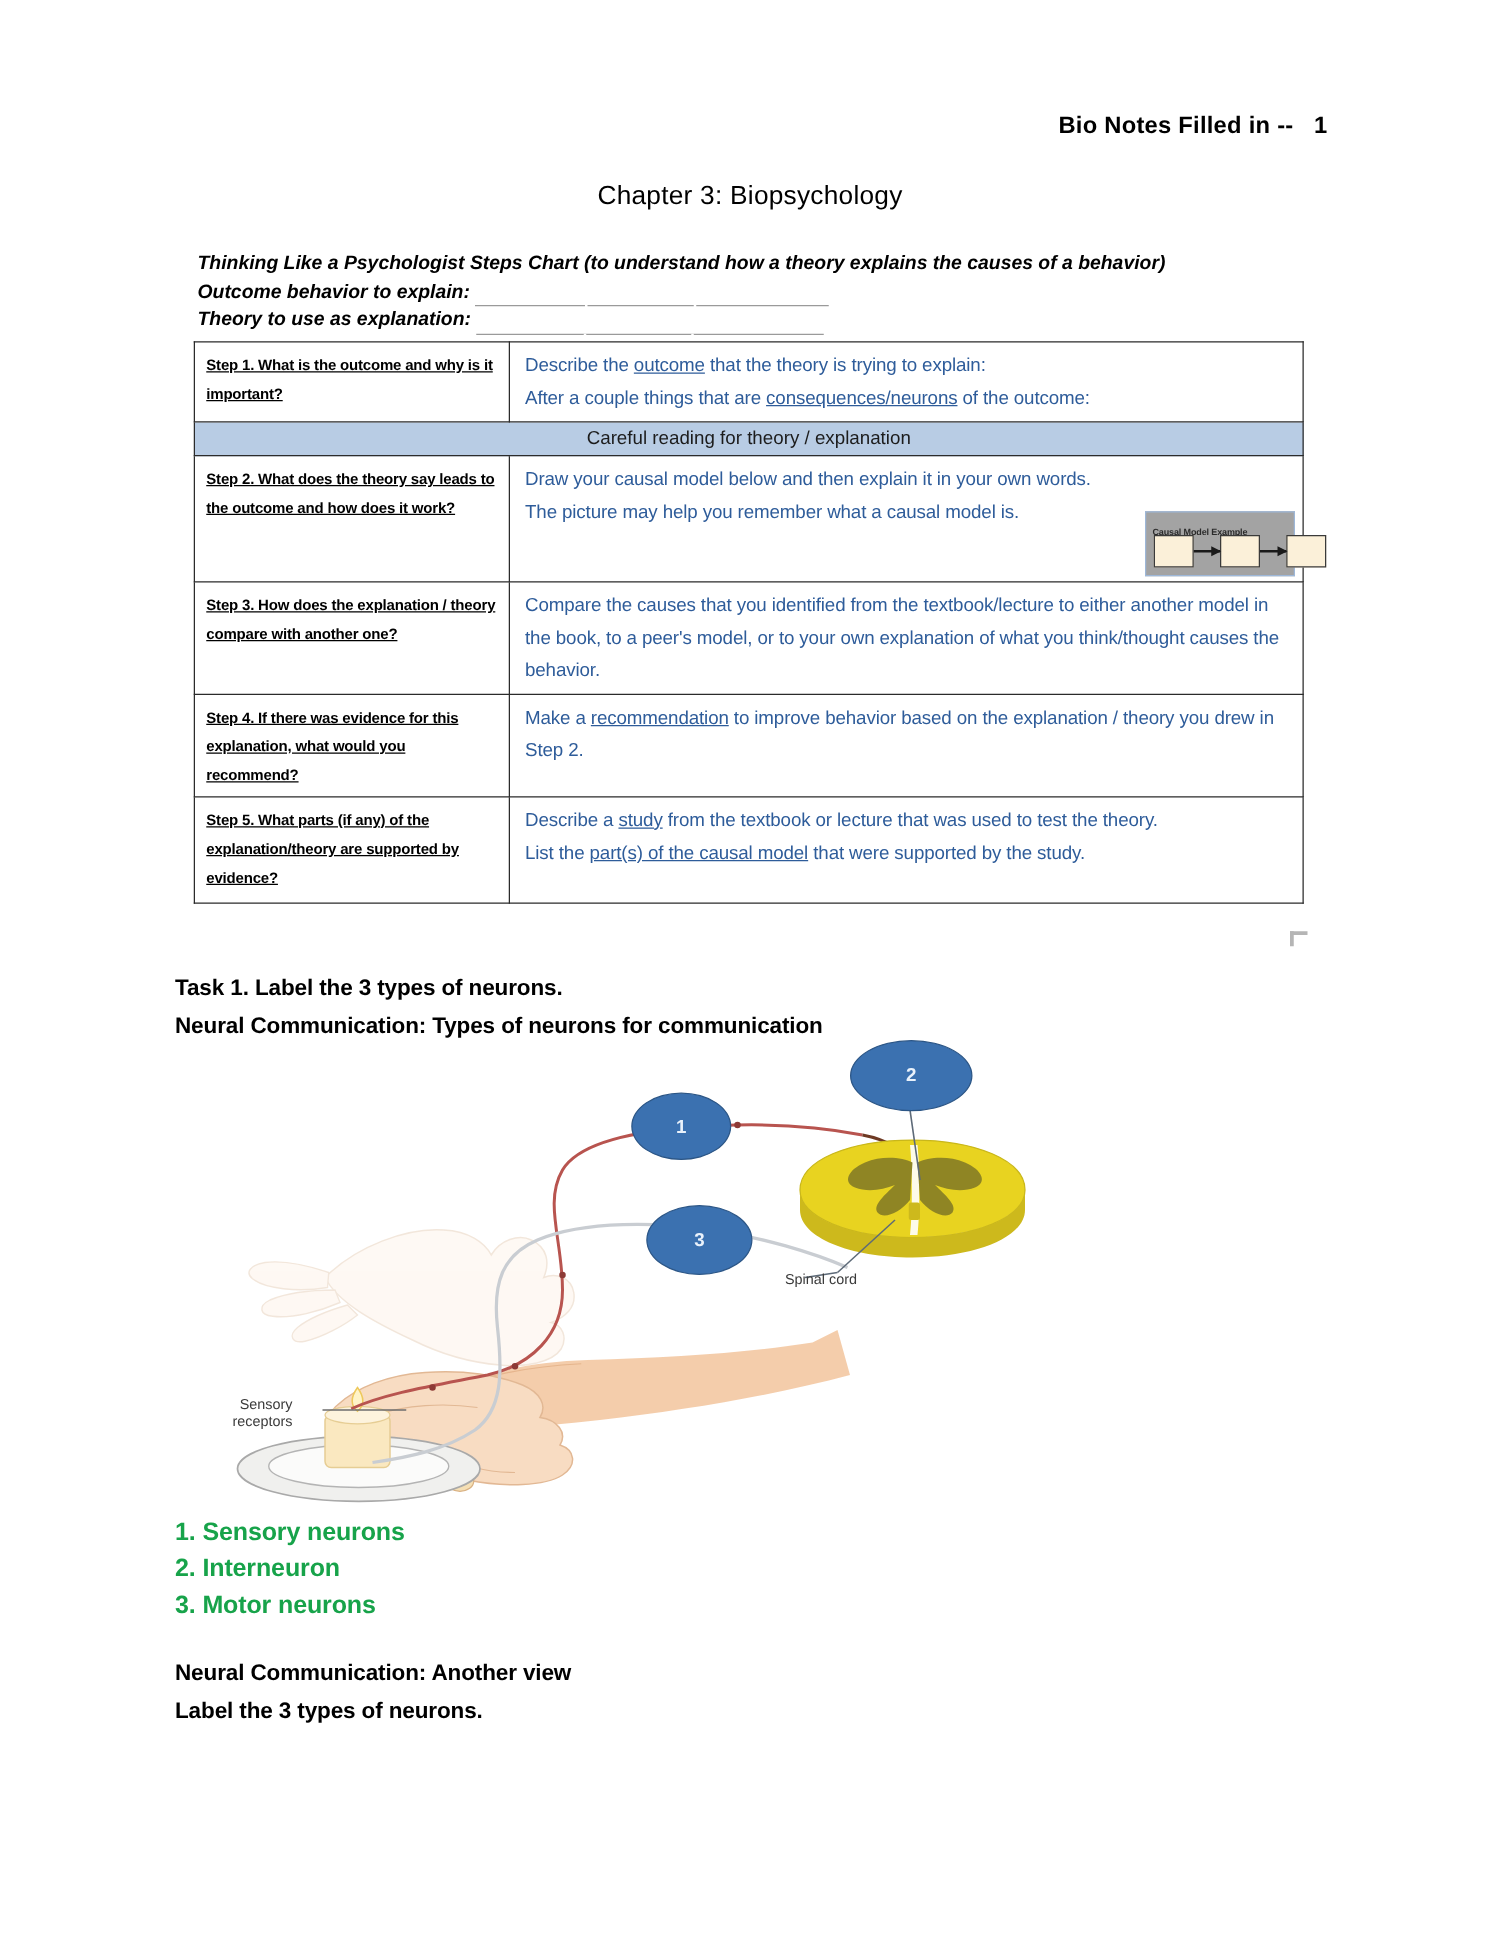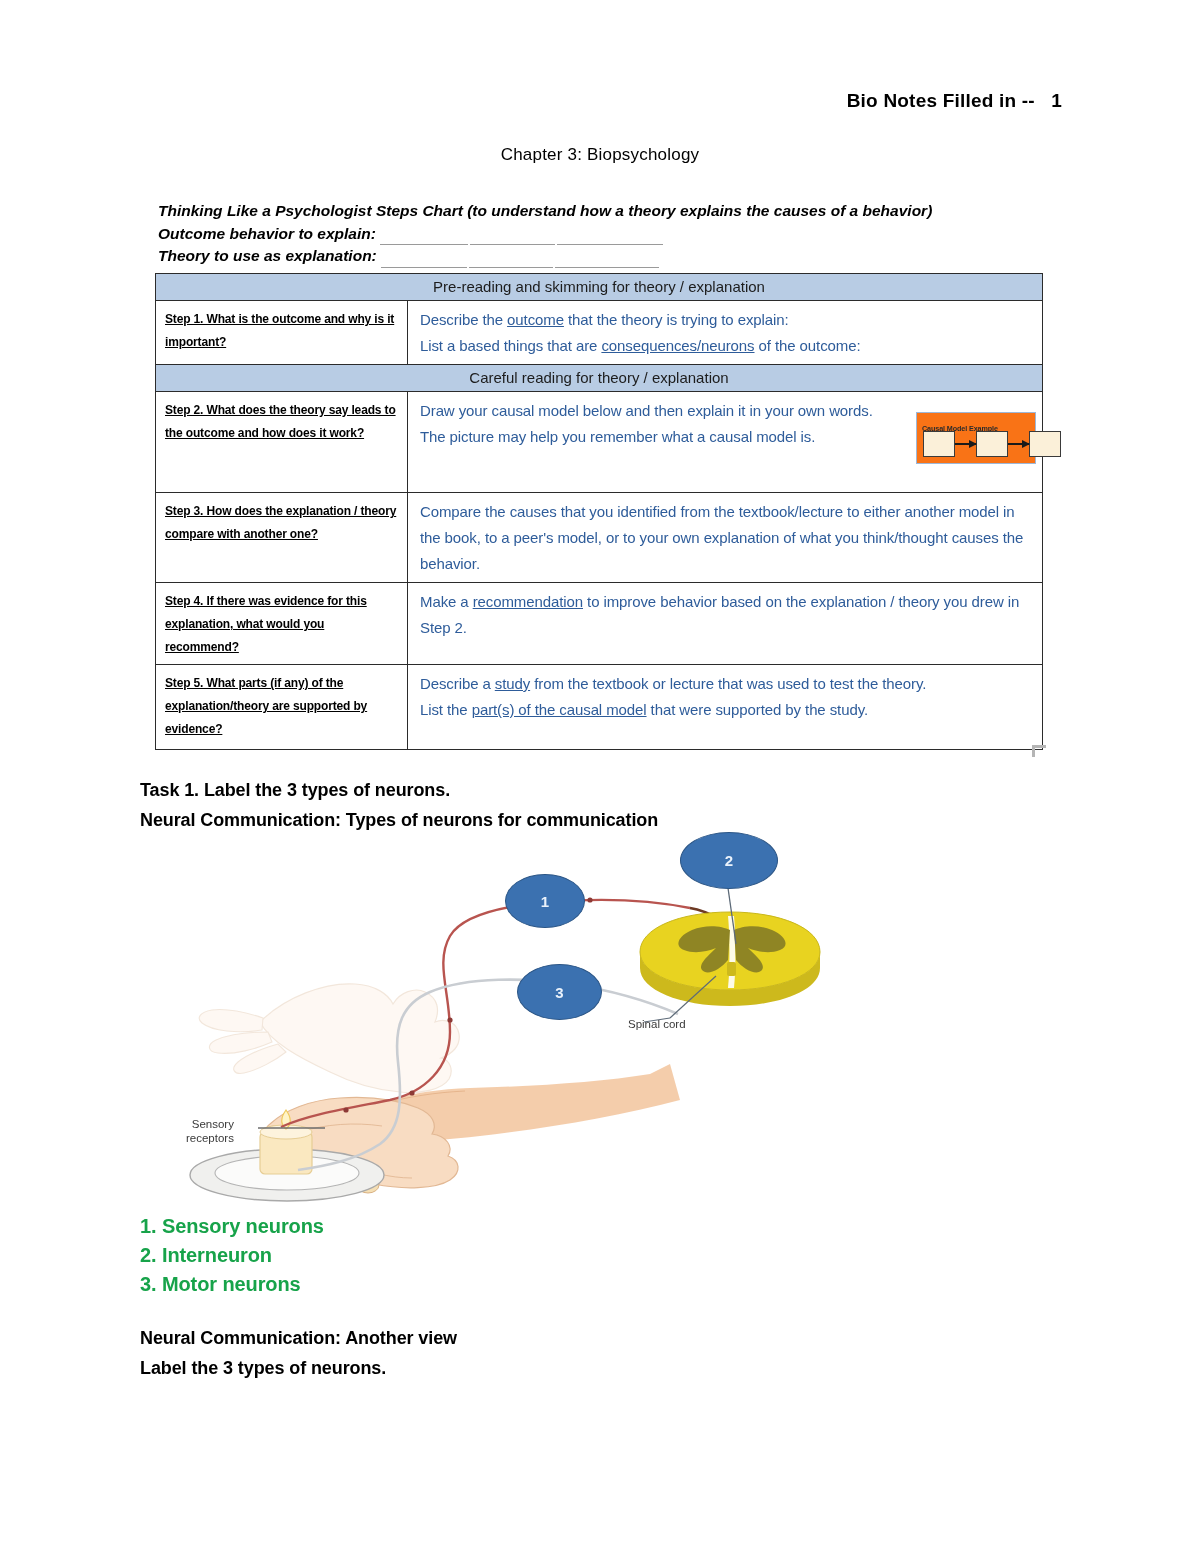--- a/index.html
+++ b/index.html
@@ -27,21 +27,21 @@
     white-space: pre;
   }
 
   
   .doc-title {
     position: absolute;
     top: 145px;
     left: 0;
     width: 1200px;
     text-align: center;
-    font-size: 17px;
+    font-size: 21px;
     font-weight: normal;
     letter-spacing: .2px;
   }
 
   
   .intro {
     position: absolute;
     top: 200px;
     left: 158px;
     width: 900px;
@@ -128,24 +128,24 @@
   .row-step1 .step-label { height: 48px; }
   .row-step2 .step-label { height: 88px; }
   .row-step3 .step-label { height: 74px; }
   .row-step4 .step-label { height: 68px; }
   .row-step5 .step-label { height: 72px; }
 
   
   .causal-inset {
     position: absolute;
     right: 6px;
-    top: 20px;
+    top: 44px;
     width: 120px;
     height: 52px;
-    background: #f97316;
+    background: #a3a3a3;
     border: 1.4px solid #9db7d8;
     box-sizing: border-box;
   }
   .causal-inset .cm-title {
     position: absolute;
     top: 3px;
     left: 5px;
     font-size: 7.2px;
     font-weight: bold;
     color: #2b2b2b;
@@ -290,29 +290,26 @@
   </div>
 </div>
 
 <table class="chart-table">
   <colgroup>
       <col style="width:252px">
       <col>
     </colgroup>
   <tbody>
 
-    <tr class="band">
-      <td colspan="2">Pre-reading and skimming for theory / explanation</td>
-    </tr>
 
     <tr class="row-step1">
       <td class="step-label">Step 1. What is the outcome and why is it important?</td>
       <td class="step-body">
         <div><span>Describe the </span><span class="ul">outcome</span><span> that the theory is trying to explain:</span></div>
-        <div><span>List a based things that are </span><span class="ul">consequences/neurons</span><span> of the outcome:</span></div>
+        <div><span>After a couple things that are </span><span class="ul">consequences/neurons</span><span> of the outcome:</span></div>
       </td>
     </tr>
 
     <tr class="band">
       <td colspan="2">Careful reading for theory / explanation</td>
     </tr>
 
     <tr class="row-step2">
       <td class="step-label">Step 2. What does the theory say leads to the outcome and how does it work?</td>
       <td class="step-body">

